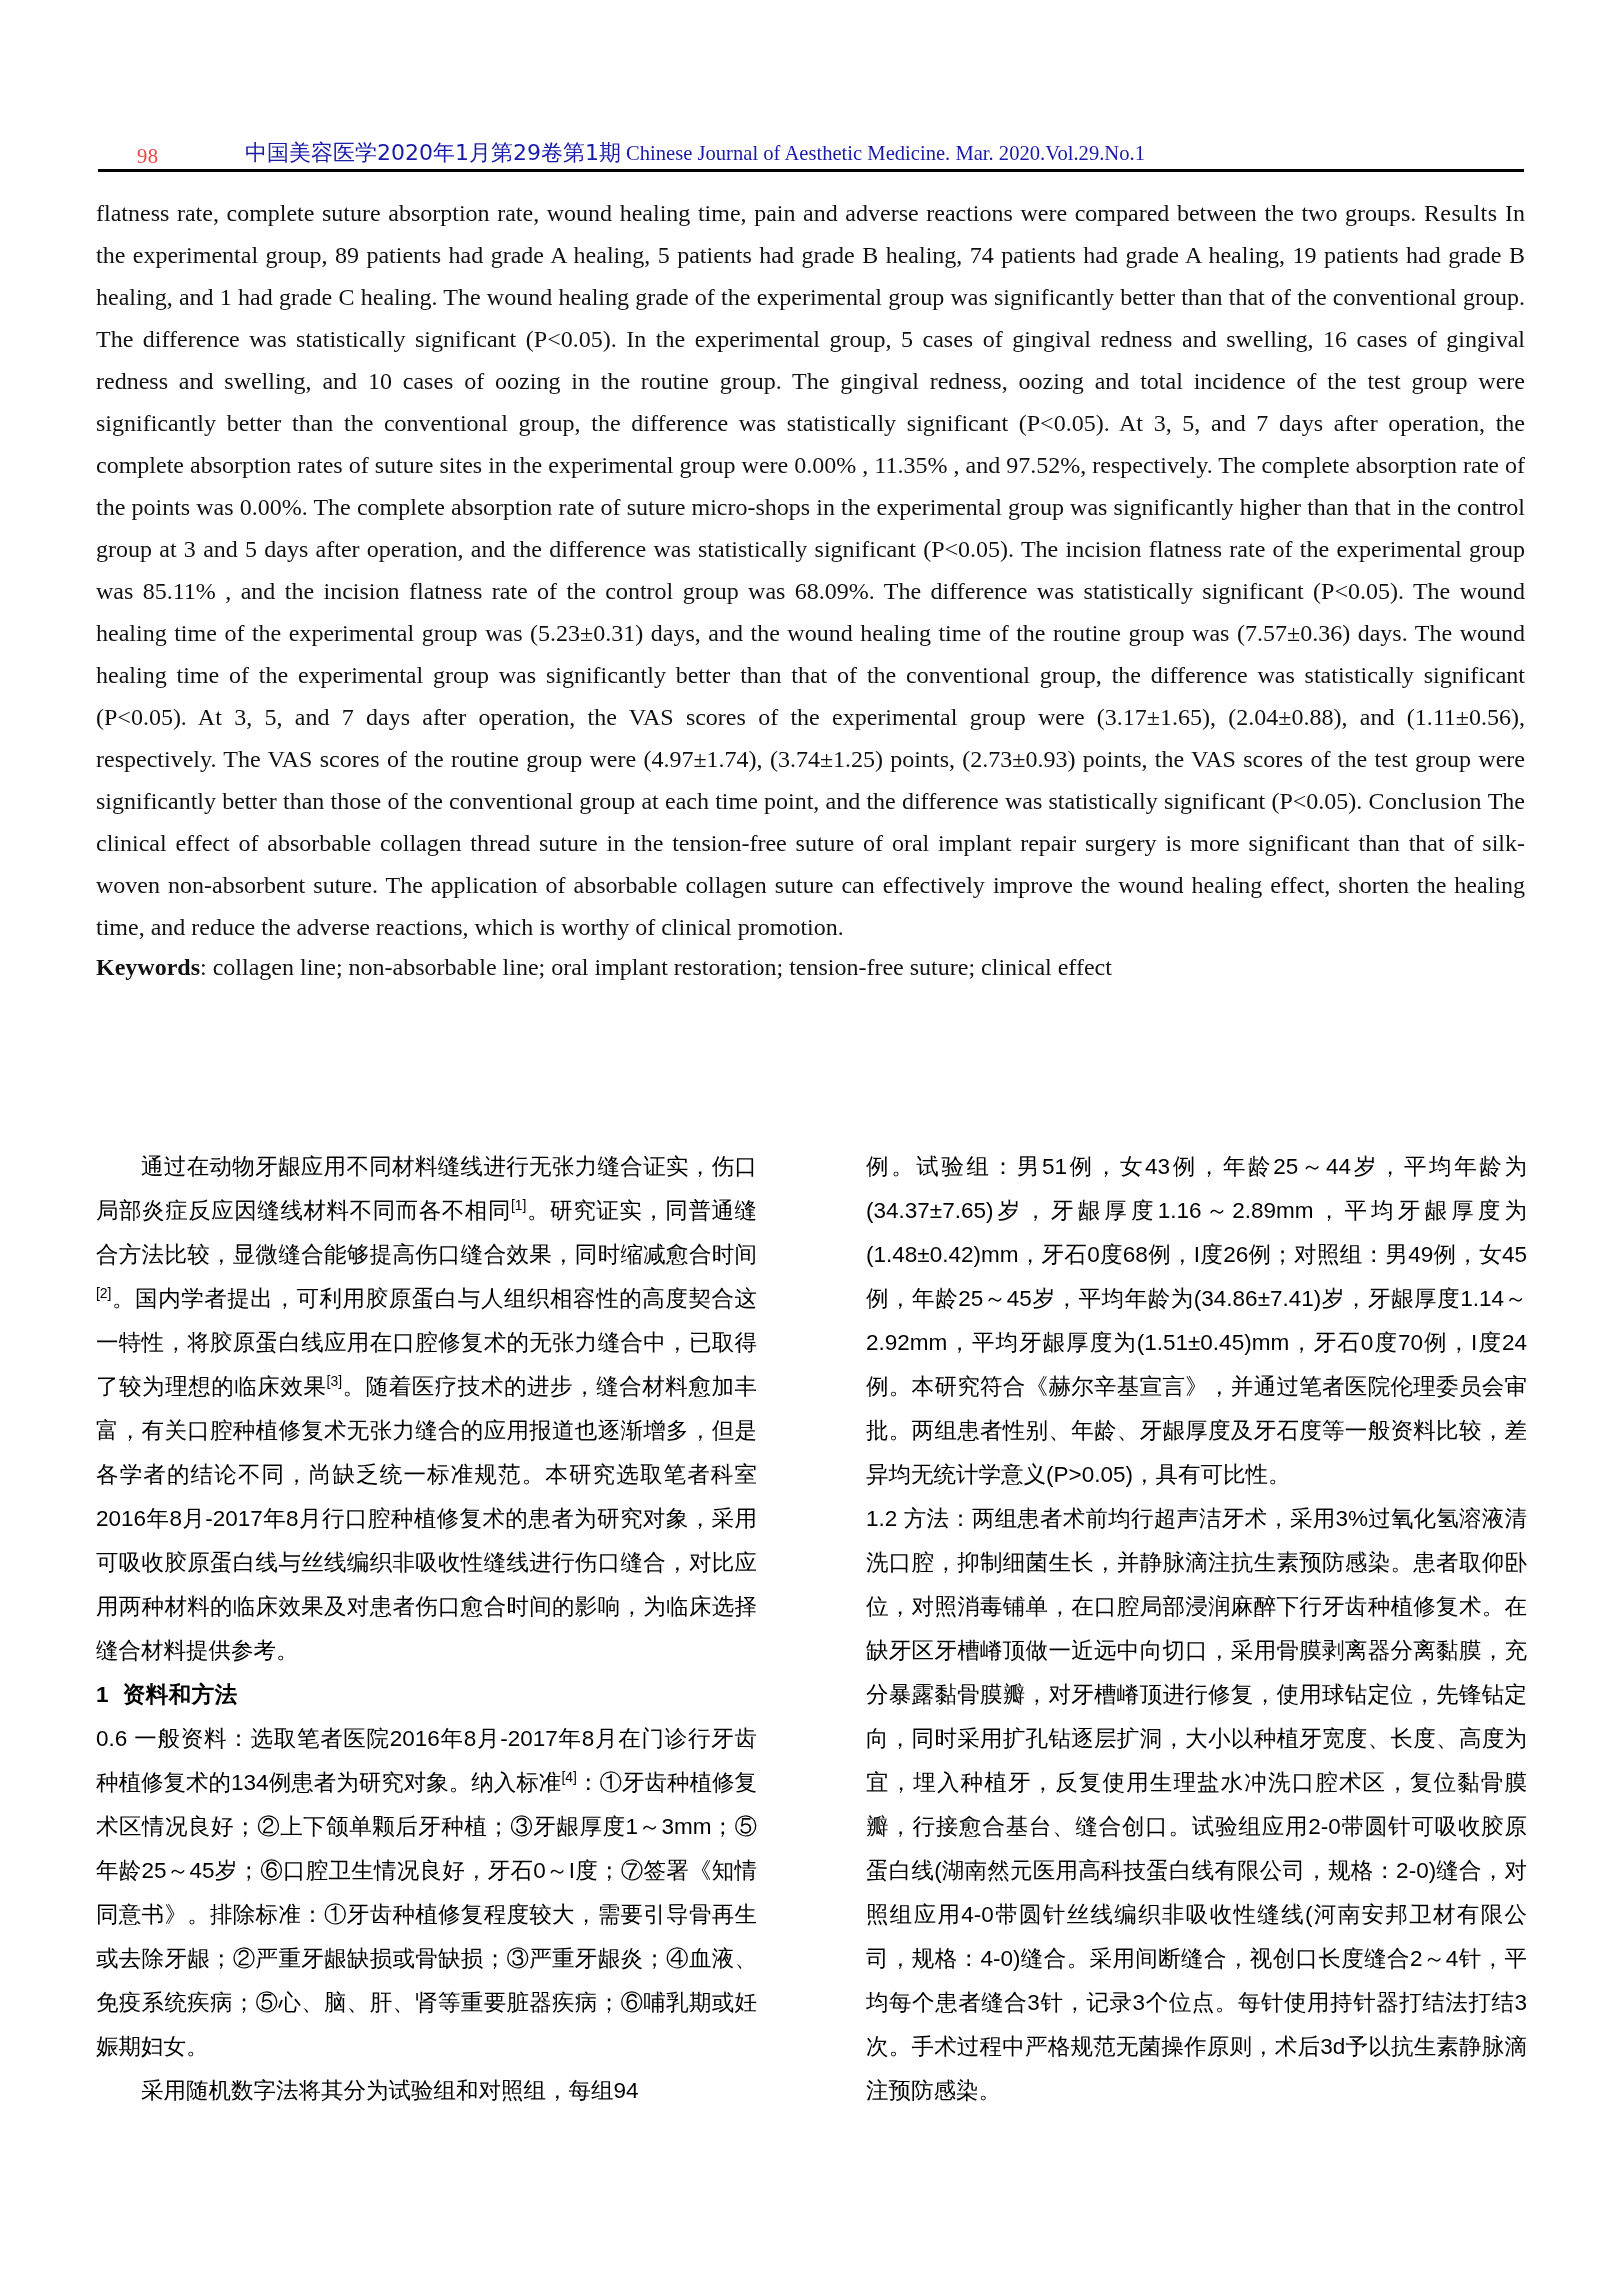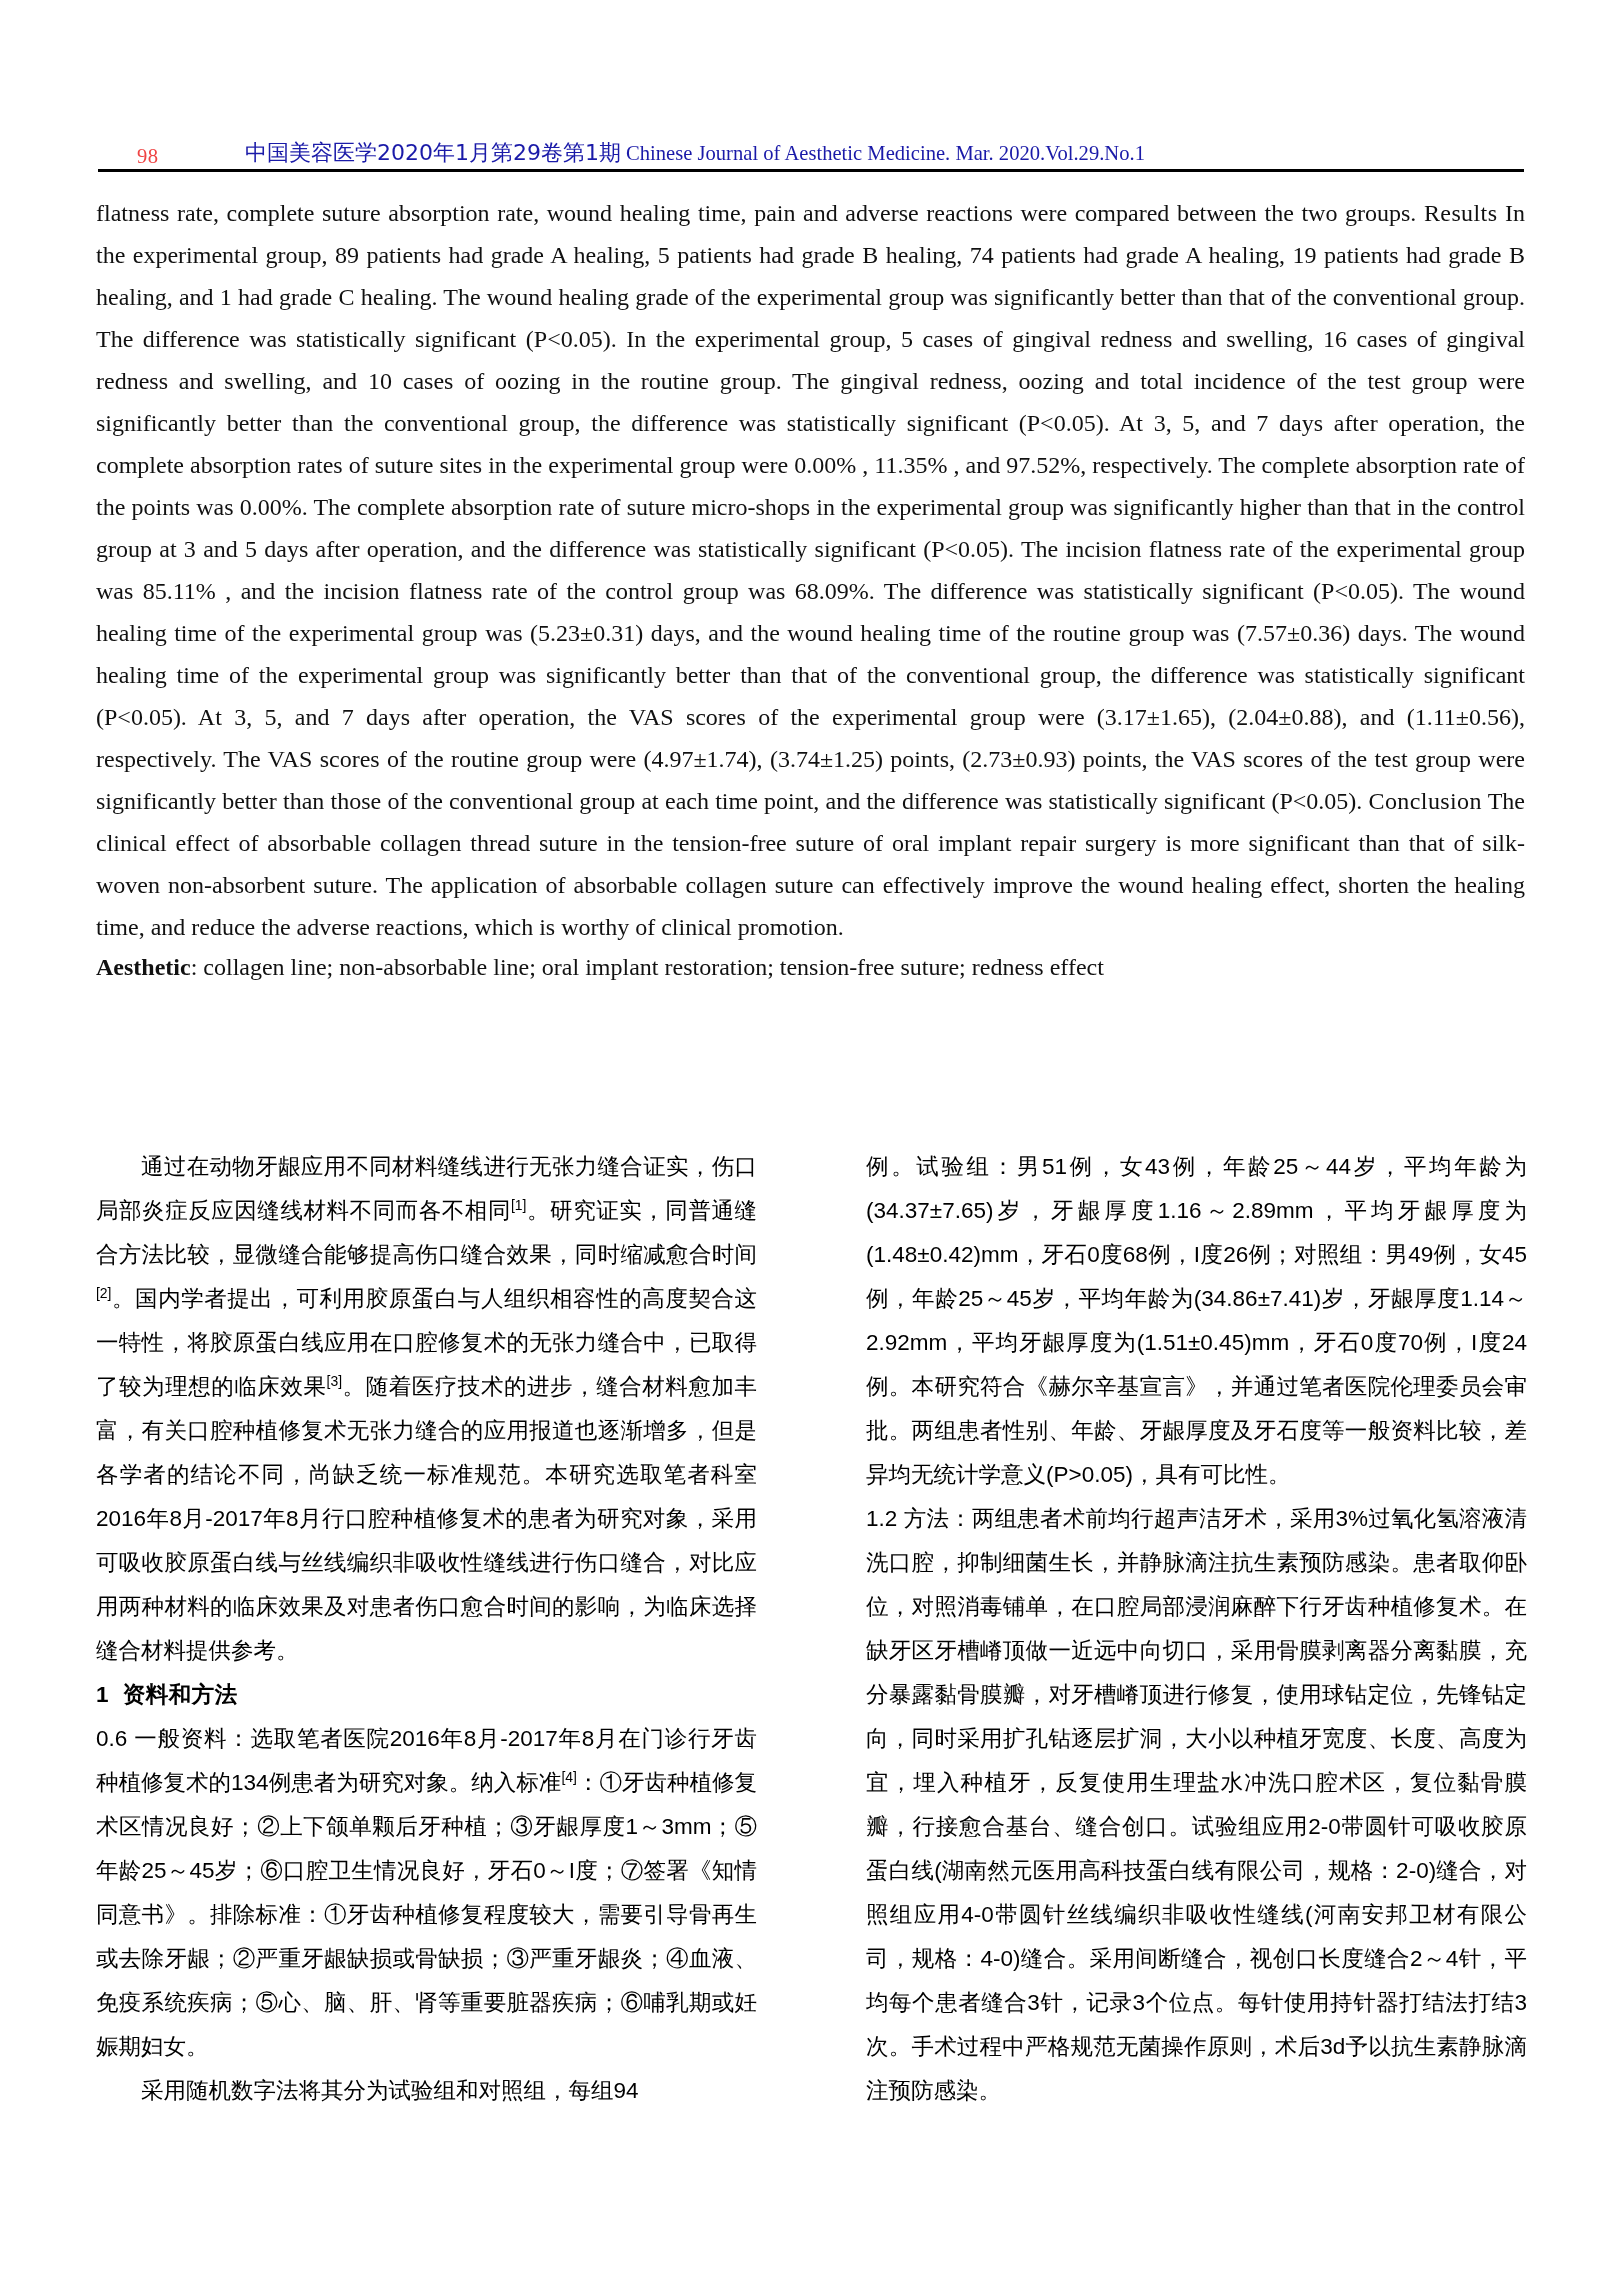--- a/index.html
+++ b/index.html
@@ -141,21 +141,21 @@
       <span class="cn">中国美容医学2020年1月第29卷第1期</span><span>&nbsp;</span><span class="en">Chinese Journal of Aesthetic Medicine. Mar. 2020.Vol.29.No.1</span>
     </span>
   </div>
   <div class="head-rule"></div>
 
   <div class="abstract">
     <span>flatness rate, complete suture absorption rate, wound healing time, pain and adverse reactions were compared between the two groups. </span><b>Results</b><span> In the experimental group, 89 patients had grade A healing, 5 patients had grade B healing, 74 patients had grade A healing, 19 patients had grade B healing, and 1 had grade C healing. The wound healing grade of the experimental group was significantly better than that of the conventional group. The difference was statistically significant (P&lt;0.05). In the experimental group, 5 cases of gingival redness and swelling, 16 cases of gingival redness and swelling, and 10 cases of oozing in the routine group. The gingival redness, oozing and total incidence of the test group were significantly better than the conventional group, the difference was statistically significant (P&lt;0.05). At 3, 5, and 7 days after operation, the complete absorption rates of suture sites in the experimental group were 0.00% , 11.35% , and 97.52%, respectively. The complete absorption rate of the points was 0.00%. The complete absorption rate of suture micro-shops in the experimental group was significantly higher than that in the control group at 3 and 5 days after operation, and the difference was statistically significant (P&lt;0.05). The incision flatness rate of the experimental group was 85.11% , and the incision flatness rate of the control group was 68.09%. The difference was statistically significant (P&lt;0.05). The wound healing time of the experimental group was (5.23±0.31) days, and the wound healing time of the routine group was (7.57±0.36) days. The wound healing time of the experimental group was significantly better than that of the conventional group, the difference was statistically significant (P&lt;0.05). At 3, 5, and 7 days after operation, the VAS scores of the experimental group were (3.17±1.65), (2.04±0.88), and (1.11±0.56), respectively. The VAS scores of the routine group were (4.97±1.74), (3.74±1.25) points, (2.73±0.93) points, the VAS scores of the test group were significantly better than those of the conventional group at each time point, and the difference was statistically significant (P&lt;0.05). </span><b>Conclusion</b><span> The clinical effect of absorbable collagen thread suture in the tension-free suture of oral implant repair surgery is more significant than that of silk-woven non-absorbent suture. The application of absorbable collagen suture can effectively improve the wound healing effect, shorten the healing time, and reduce the adverse reactions, which is worthy of clinical promotion.</span>
   </div>
 
   <div class="kw" id="kwline" style="top: 946px;">
-    <b>Aesthetic</b><span>: collagen line; non-absorbable line; oral implant restoration; tension-free suture; redness effect</span>
+    <b>Keywords</b><span>: collagen line; non-absorbable line; oral implant restoration; tension-free suture; clinical effect</span>
   </div>
 
   <div class="cols">
 
     <div class="col col-left">
       <p class="indent">通过在动物牙龈应用不同材料缝线进行无张力缝合证实，伤口局部炎症反应因缝线材料不同而各不相同<sup>[1]</sup>。研究证实，同普通缝合方法比较，显微缝合能够提高伤口缝合效果，同时缩减愈合时间<sup>[2]</sup>。国内学者提出，可利用胶原蛋白与人组织相容性的高度契合这一特性，将胶原蛋白线应用在口腔修复术的无张力缝合中，已取得了较为理想的临床效果<sup>[3]</sup>。随着医疗技术的进步，缝合材料愈加丰富，有关口腔种植修复术无张力缝合的应用报道也逐渐增多，但是各学者的结论不同，尚缺乏统一标准规范。本研究选取笔者科室2016年8月-2017年8月行口腔种植修复术的患者为研究对象，采用可吸收胶原蛋白线与丝线编织非吸收性缝线进行伤口缝合，对比应用两种材料的临床效果及对患者伤口愈合时间的影响，为临床选择缝合材料提供参考。</p>
 
       <p class="sec-head">
         <span class="num">1</span><span>资料和方法</span>
       </p>

